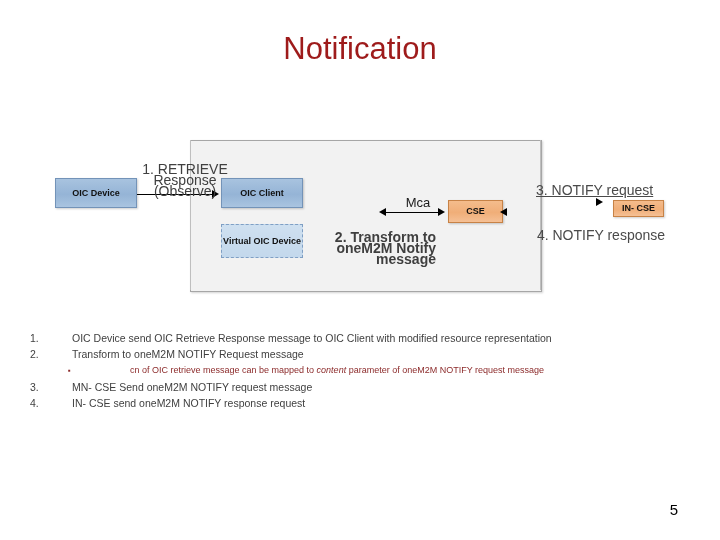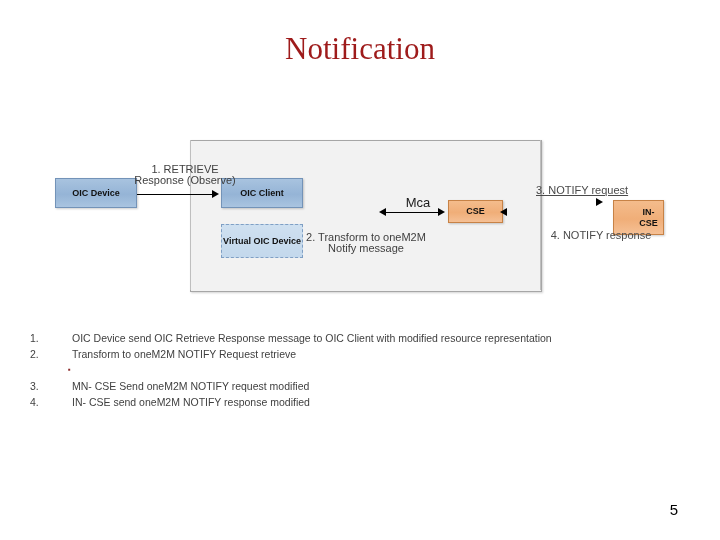--- a/index.html
+++ b/index.html
@@ -21,21 +21,20 @@
     position: absolute;
     left: 0;
     top: 30px;
     width: 720px;
     text-align: center;
     font-size: 31px;
     line-height: 38px;
     color: #9E1B1B;
     font-weight: normal;
     letter-spacing: 0px;
-    font-family: Liberation Serif, serif;
   }
 
   
   #diagram {
     position: absolute;
     left: 0;
     top: 0;
     width: 720px;
     height: 320px;
   }
@@ -89,21 +88,21 @@
     background: linear-gradient(to bottom, #F4BC8C 0%, #F0AE78 55%, #F5C095 100%);
     border: 1px solid #C78246;
     box-shadow: 1px 1px 2px rgba(0,0,0,0.20);
   }
 
   #node-oic-device   { left: 55px;  top: 178px; width: 82px;  height: 30px; }
   #node-oic-client   { left: 221px; top: 178px; width: 82px;  height: 30px; }
   #node-virtual-oic  { left: 221px; top: 224px; width: 82px;  height: 34px; }
   #node-translator   { left: 316px; top: 200px; width: 63px;  height: 27px; }
   #node-cse          { left: 448px; top: 200px; width: 55px;  height: 23px; }
-  #node-in-cse       { left: 613px; top: 200px; width: 51px;  height: 35px; padding-left: 20px; }
+  #node-in-cse       { left: 613px; top: 200px; width: 51px;  height: 17px; }
 
   
   .hline {
     position: absolute;
     height: 1px;
     background: #000;
   }
   .vline {
     position: absolute;
     width: 1px;
@@ -139,36 +138,36 @@
   
   #arrow-into-incse { left: 596px; top: 198px; }
 
   
   #vline-left  { left: 190px; top: 140px; height: 150px; }
   #vline-right { left: 540px; top: 140px; height: 150px; }
 
   
   .diag-label {
     position: absolute;
-    font-size: 11px;
+    font-size: 14px;
     line-height: 11px;
     color: #3F3F3F;
     text-align: center;
   }
   #label-step1 {
     left: 130px; top: 164px; width: 110px;
     color: #404040;
   }
   #label-mca {
     left: 398px; top: 197px; width: 40px;
     font-size: 13px; color: #1a1a1a;
   }
   #label-step2 {
     left: 296px; top: 232px; width: 140px;
-    color: #3F3F3F; text-align: center;
+    color: #3F3F3F; text-align: right; font-weight: bold;
   }
   #label-step3 {
     left: 536px; top: 185px; width: 130px;
     text-align: left; color: #4A4A4A; text-decoration: underline;
   }
   #label-step4 {
     left: 536px; top: 230px; width: 130px;
     text-align: center; color: #4A4A4A;
   }
 
@@ -280,31 +279,32 @@
 
 <div id="notes">
 
   <div class="note-row">
     <span class="note-num">1.</span>
     <span class="note-text">OIC Device send OIC Retrieve Response message to OIC Client with modified resource representation</span>
   </div>
 
   <div class="note-row">
     <span class="note-num">2.</span>
-    <span class="note-text">Transform to oneM2M NOTIFY  Request retrieve</span>
+    <span class="note-text">Transform to oneM2M NOTIFY  Request message</span>
   </div>
 
   <div class="note-sub">
     <span class="note-sub-bullet">▪</span>
+    <span class="note-sub-text"><span>cn of OIC retrieve message  can be mapped to </span><span class="italic">content</span><span> parameter of oneM2M NOTIFY request message</span></span>
   </div>
 
   <div class="note-row">
     <span class="note-num">3.</span>
-    <span class="note-text">MN- CSE Send oneM2M NOTIFY request modified</span>
+    <span class="note-text">MN- CSE Send oneM2M NOTIFY request message</span>
   </div>
 
   <div class="note-row">
     <span class="note-num">4.</span>
-    <span class="note-text">IN- CSE send oneM2M NOTIFY response modified</span>
+    <span class="note-text">IN- CSE send oneM2M NOTIFY response request</span>
   </div>
 </div>
 
 <div id="page-number">5</div>
 
 </body></html>

